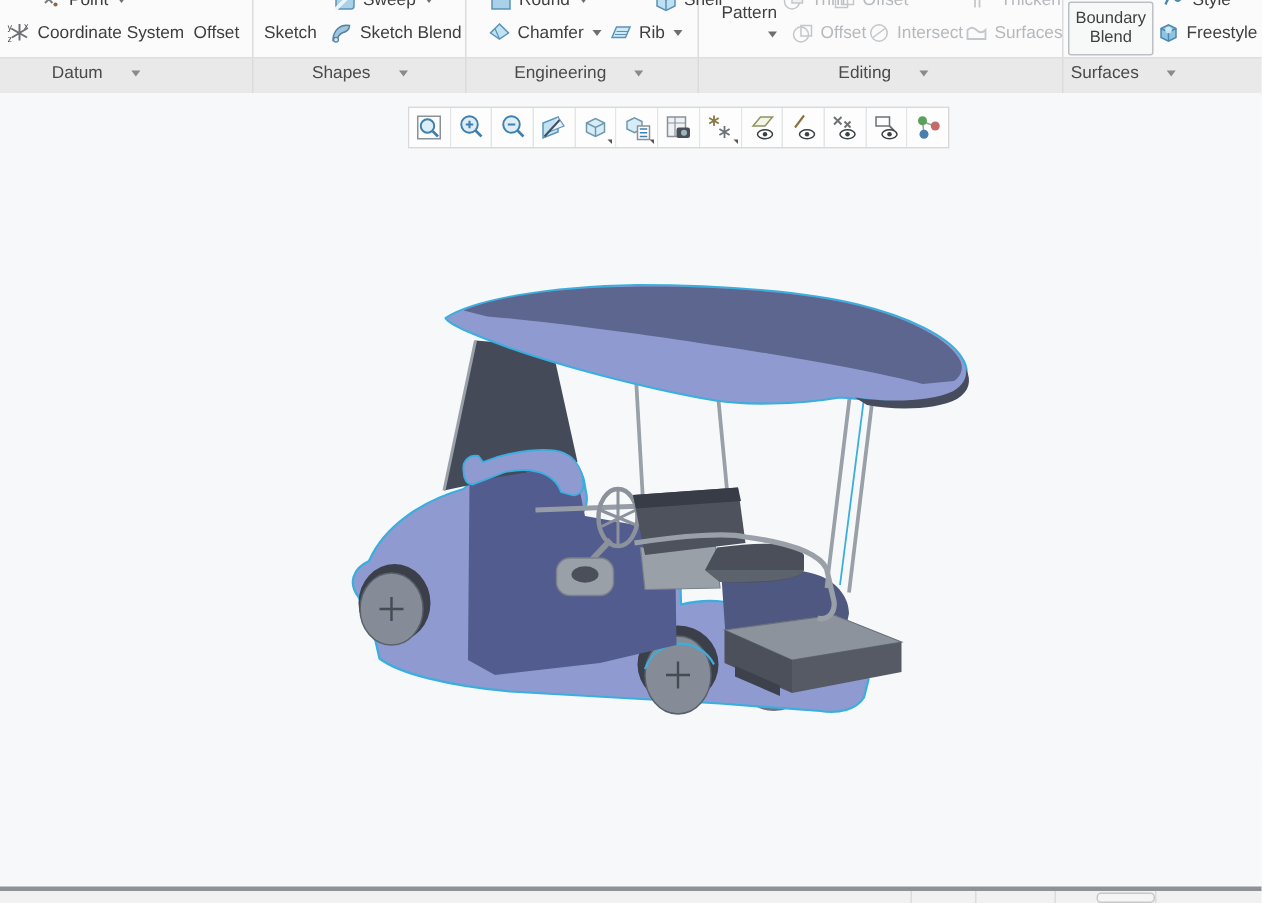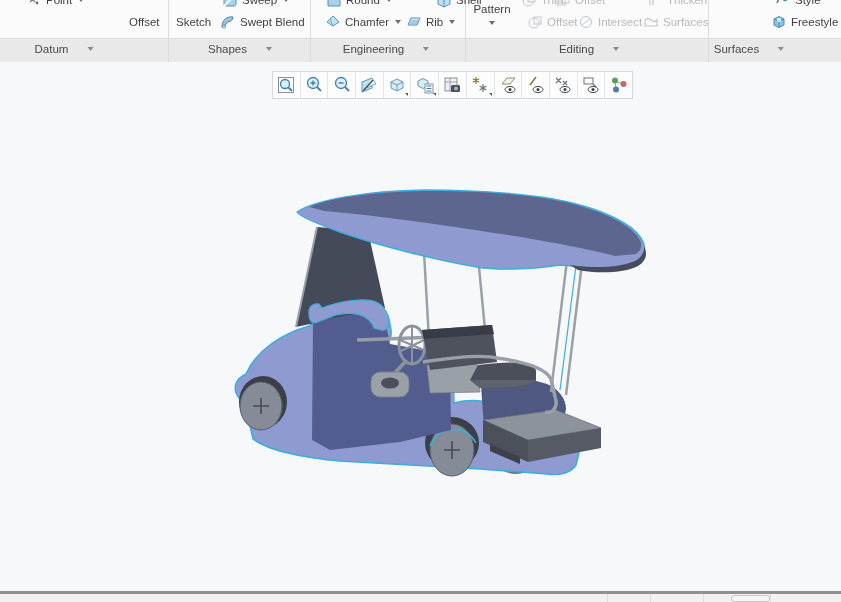--- a/index.html
+++ b/index.html
@@ -9,21 +9,21 @@
   .ribbon{position:absolute;left:0;top:0;width:717px;height:38px;background:#fbfbfb;overflow:visible}
   .ri{position:absolute;display:flex;align-items:center;gap:4px;height:18px;cursor:default}
   .ri .lbl{font-size:11.5px;color:#3f3f3f;white-space:nowrap}
   .ri.dis .lbl{color:#b6b9bc}
   .caret{width:0;height:0;border-left:3.5px solid transparent;border-right:3.5px solid transparent;border-top:4px solid #6f6f6f;display:inline-block;margin-left:2px}
   .icon16{width:16px;height:16px;flex:none}
   .vsep{position:absolute;top:0;width:1px;height:61px;background:#dcdcdc}
   .band{position:absolute;left:0;top:38px;width:841px;height:23px;background:#e9e9e9;border-top:1px solid #dedede;border-bottom:1px solid #cfd2d5}
   .gb{position:absolute;top:4px;display:flex;align-items:center;gap:17px;transform:translateX(-50%);font-size:11.5px;color:#4a4a4a;cursor:default}
   .gb .caret{border-top-color:#8a8a8a}
-  .pattern-btn{position:absolute;left:466px;top:0;width:52px;height:37px;display:flex;flex-direction:column;align-items:center;cursor:default}
+  .pattern-btn{position:absolute;left:466px;top:0;width:52px;height:37px;display:flex;flex-direction:column;align-items:flex-end;cursor:default}
   .pattern-btn .lbl{font-size:11.5px;color:#3f3f3f;margin-top:3px}
   .pattern-btn .caret{margin:6px 0 0 0}
   .bblend-btn{position:absolute;left:712px;top:1px;width:55px;height:34px;border:1px solid #bcc0c4;border-radius:2px;background:#f7f8f8;display:flex;align-items:center;justify-content:center;text-align:center;cursor:default}
   .bblend-btn .lbl{font-size:11px;color:#3f3f3f;line-height:13px}
   
   .canvas{position:absolute;left:0;top:62px;width:841px;height:529px;background:#f7f8fa}
   .gtoolbar{position:absolute;left:272px;top:9px;width:361px;height:28px;background:#fff;border:1px solid #d7d9db;display:flex;box-sizing:border-box}
   .gtb{flex:1;border-right:1px solid #e4e5e6;display:flex;align-items:center;justify-content:center;background:#fdfdfd;position:relative;cursor:pointer}
   .gtb:last-child{border-right:none}
   .gtb svg{display:block}
@@ -45,41 +45,50 @@
   <div class="vsep" style="left:708px"></div>
 
   <div class="ri" style="left:26px;top:-9px">
     <svg class="icon16" viewBox="0 0 16 16">
         <path d="M4,10 l5,-5 M4,5 l5,5" stroke="#7a7e83" stroke-width="1.4" fill="none"></path>
         <circle cx="11" cy="11" r="1.4" fill="#8a6d3b"></circle>
       </svg>
     <span class="lbl">Point</span>
     <span class="caret"></span>
   </div>
+  <div class="ri" style="left:5px;top:13px">
+    <svg class="icon16" viewBox="0 0 16 16">
+      <path d="M8,2 L8,13 M2.5,5 L13,11 M13,5 L3,11" stroke="#6c7076" stroke-width="1.3" fill="none"></path>
+      <text x="0" y="6" font-size="6" fill="#444">y</text>
+        <text x="0" y="14" font-size="6" fill="#444">z</text>
+        <text x="11" y="5" font-size="6" fill="#444">x</text>
+    </svg>
+    <span class="lbl">Coordinate System</span>
+  </div>
   <div class="ri" style="left:129px;top:13px">
     <span class="lbl">Offset</span>
   </div>
 
   <div class="ri" style="left:176px;top:13px">
     <span class="lbl">Sketch</span>
   </div>
   <div class="ri" style="left:222px;top:-9px">
     <svg class="icon16" viewBox="0 0 16 16">
         <rect x="2" y="2" width="12" height="12" rx="2" fill="#a9d2e8" stroke="#5b93b8"></rect>
         <path d="M2,14 L14,2" stroke="#eaf5fb" stroke-width="2.4"></path>
       </svg>
     <span class="lbl">Sweep</span>
     <span class="caret"></span>
   </div>
   <div class="ri" style="left:220px;top:13px">
     <svg class="icon16" viewBox="0 0 16 16">
         <path d="M2,13 C2,6 7,2 13,3 C13,6 11,7 8,8 C6,9 5,11 5,13 Z" fill="#9fc6de" stroke="#55809f" stroke-width="1"></path>
         <circle cx="4" cy="12.5" r="1.6" fill="#cfe6f2" stroke="#55809f" stroke-width="0.8"></circle>
       </svg>
-    <span class="lbl">Swept Blend</span>
+    <span class="lbl">Sketch Blend</span>
   </div>
 
   <div class="ri" style="left:326px;top:-9px">
     <svg class="icon16" viewBox="0 0 16 16">
         <path d="M2,14 L2,6 Q2,2 7,2 L14,2 L14,14 Z" fill="#a9d2e8" stroke="#5b93b8"></path>
       </svg>
     <span class="lbl">Round</span>
     <span class="caret"></span>
   </div>
   <div class="ri" style="left:436px;top:-9px">
@@ -144,20 +153,23 @@
       </svg>
     <span class="lbl">Intersect</span>
   </div>
   <div class="ri dis" style="left:643px;top:13px">
     <svg class="icon16" viewBox="0 0 16 16">
         <path d="M2,12 L2,6 Q5,3 8,6 Q11,9 14,6 L14,12 Z" fill="none" stroke="#c3c7cb" stroke-width="1.2"></path>
       </svg>
     <span class="lbl">Surfaces</span>
   </div>
 
+  <div class="bblend-btn">
+    <span class="lbl">Boundary Blend</span>
+  </div>
   <div class="ri" style="left:775px;top:-9px">
     <svg class="icon16" viewBox="0 0 16 16">
         <path d="M2,11 Q5,3 8,7 Q11,11 14,4" fill="none" stroke="#4e88ad" stroke-width="1.6"></path>
       </svg>
     <span class="lbl">Style</span>
   </div>
   <div class="ri" style="left:771px;top:13px">
     <svg class="icon16" viewBox="0 0 16 16">
         <path d="M3,5 L8,2.5 L13,5 L13,11 L8,13.5 L3,11 Z" fill="#8ec4e2" stroke="#4e88ad"></path>
         <path d="M3,5 L8,7.5 L13,5 M8,7.5 L8,13.5" stroke="#4e88ad" fill="none"></path>

